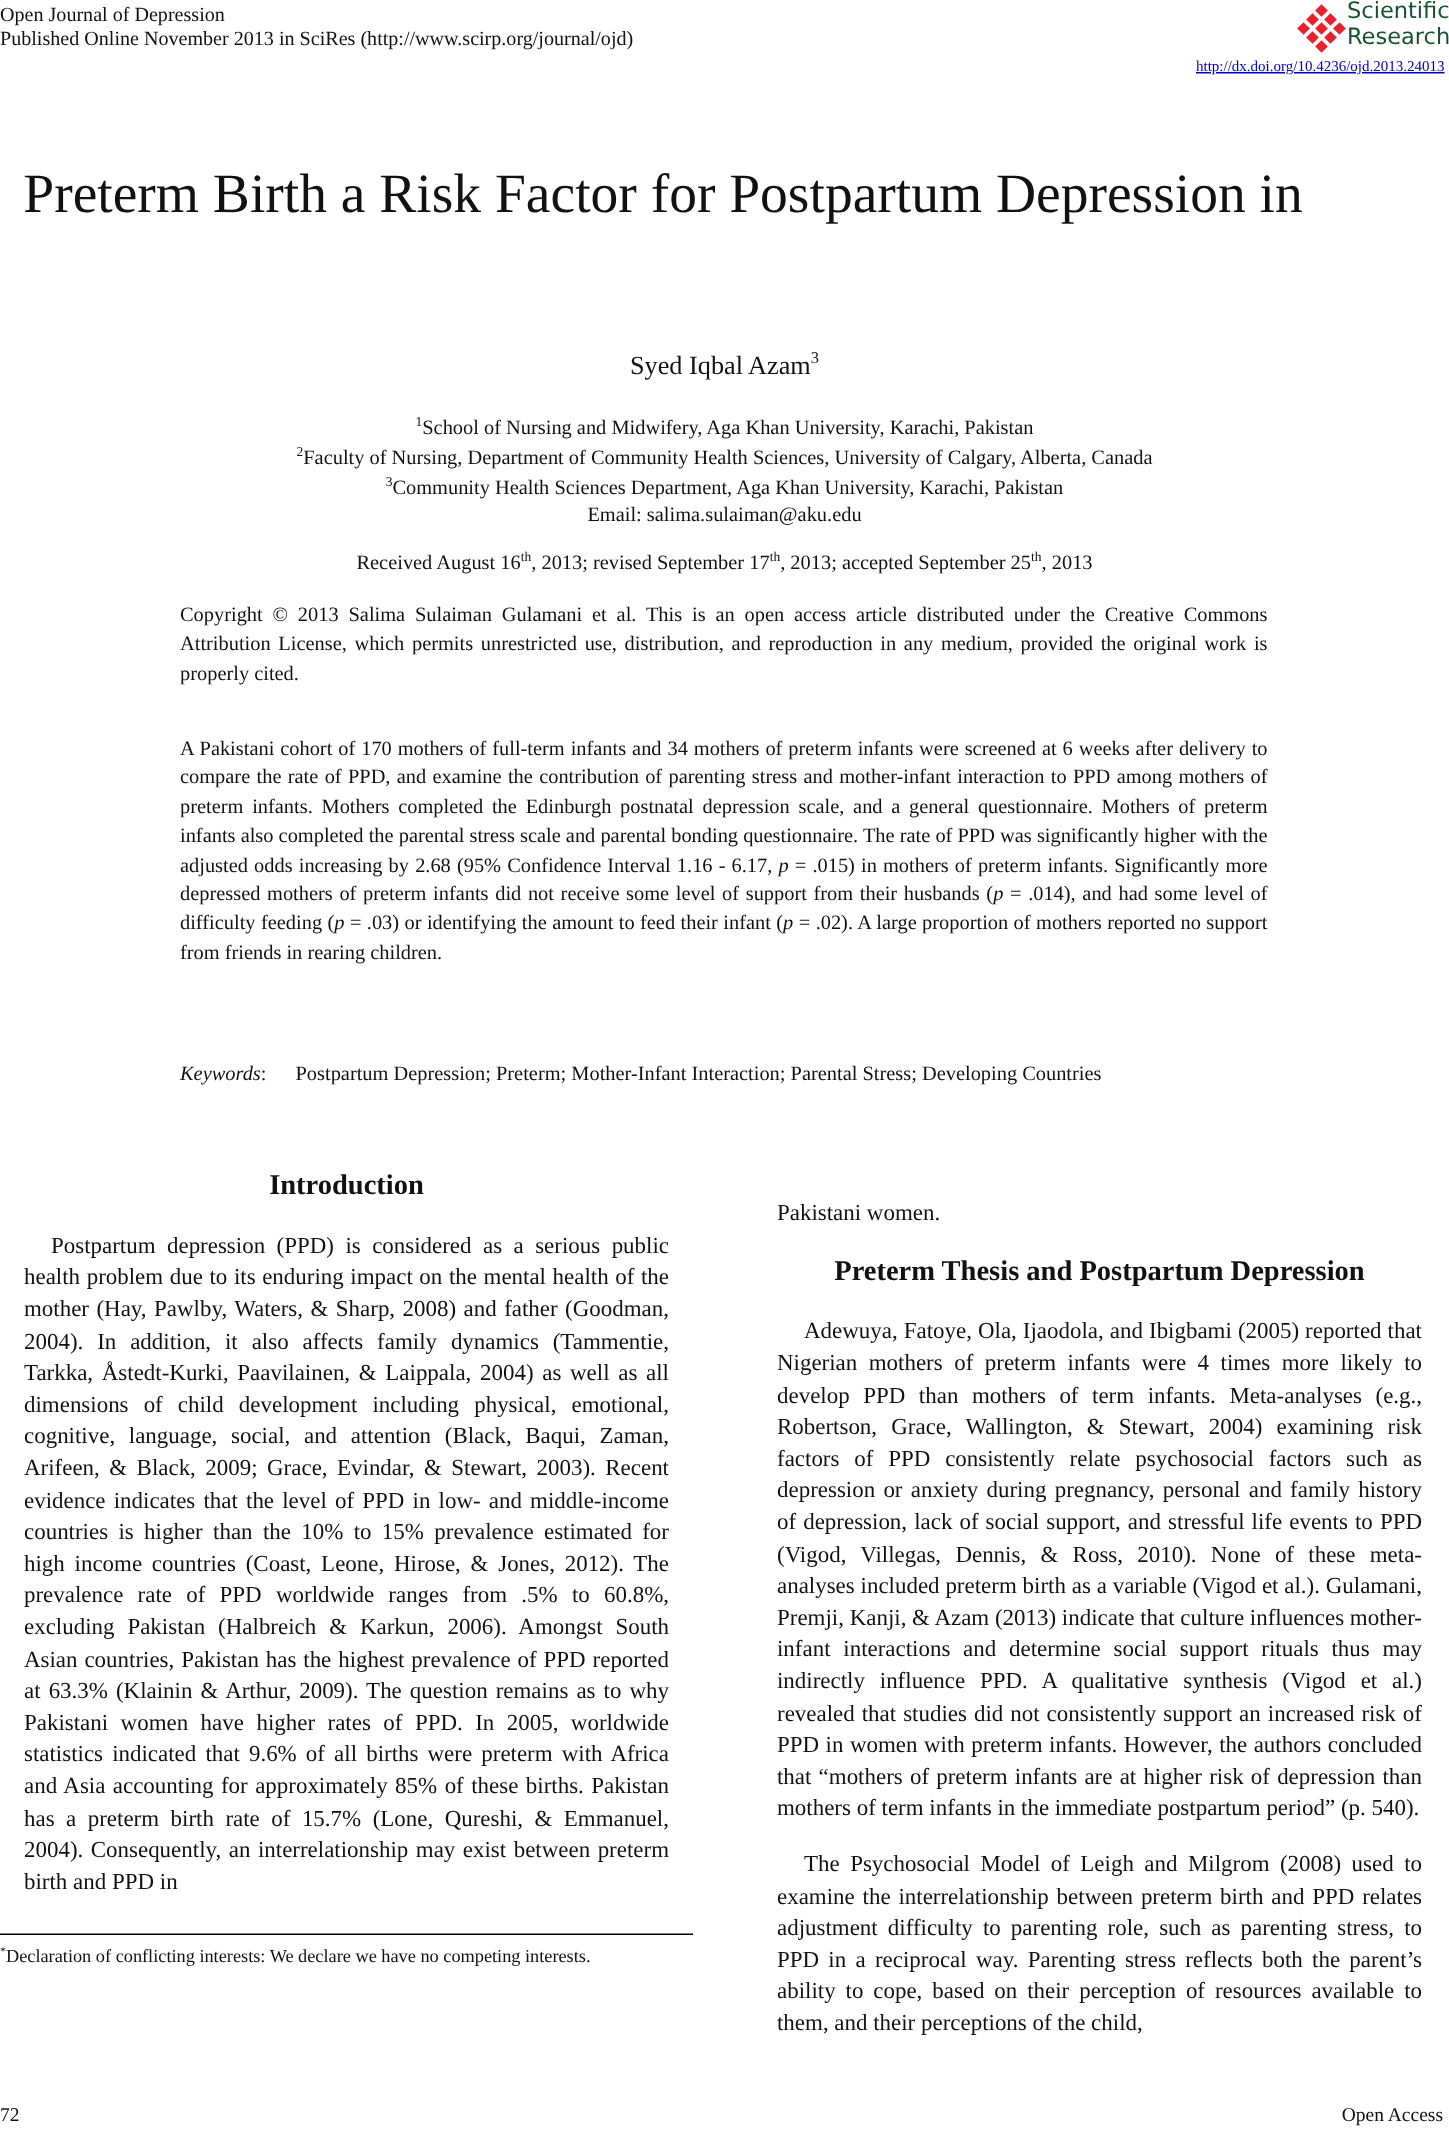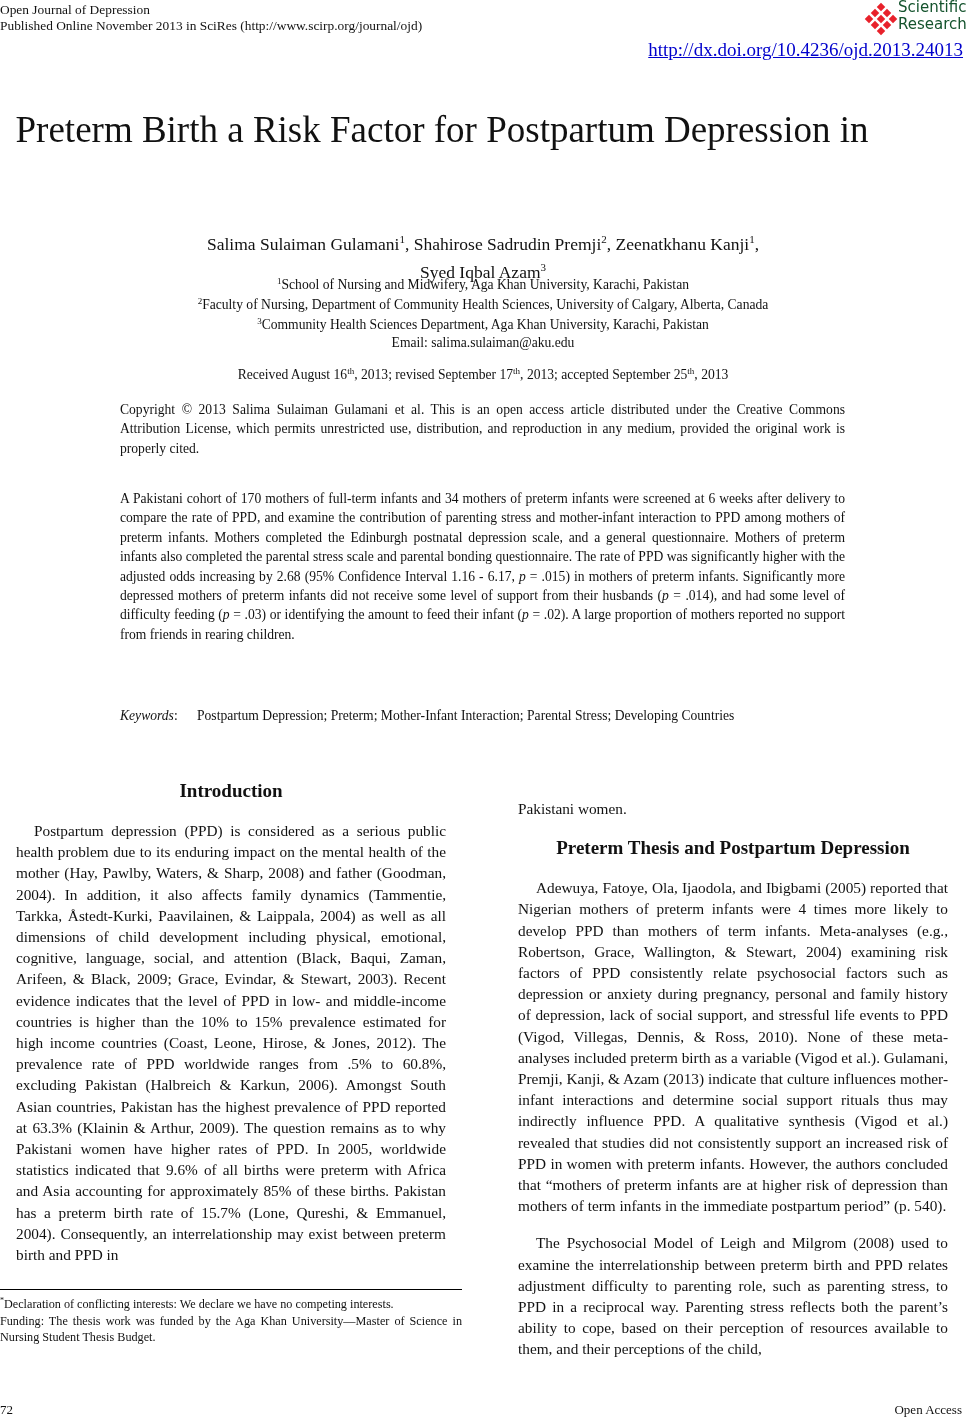--- a/index.html
+++ b/index.html
@@ -2,21 +2,21 @@
 <html><head>
 <meta charset="utf-8">
 <style>
   html, body { margin: 0; padding: 0; background: #ffffff; }
   body {
     width: 966px; height: 1421px; position: relative; overflow: hidden;
     font-family: "Liberation Serif", "DejaVu Serif", serif; color: #111;
   }
   .hdr { position: absolute; left: 0; top: 2px; font-size: 13.4px; line-height: 15.5px; }
   .hdr div { white-space: nowrap; }
-  .doi { position: absolute; right: 3px; top: 39px; font-size: 19px; color: #0000cc; text-decoration: underline; }
+  .doi { position: absolute; right: 3px; top: 39px; font-size: 10px; color: #0000cc; text-decoration: underline; }
   .logo { position: absolute; right: 0; top: 0; width: 108px; height: 38px; }
   .logo-dots { position: absolute; left: 6px; top: 4px; width: 32px; height: 30px; }
   .logo-dots span { position: absolute; width: 6px; height: 6px; background: #e8212b; transform: rotate(45deg); }
   .logo-text { position: absolute; left: 40px; top: -1px; font-family: "DejaVu Sans", sans-serif; font-size: 15px; line-height: 17px; color: #14532d; }
   .title { position: absolute; left: 0; width: 884px; top: 108px; text-align: center; font-size: 37px; line-height: 44px; }
   .title sup { font-size: 22px; vertical-align: 14px; }
   .authors { position: absolute; left: 0; width: 966px; top: 228px; text-align: center; font-size: 17.5px; line-height: 23px; }
   .authors sup { font-size: 11px; vertical-align: 7px; }
   .affil { position: absolute; left: 0; width: 966px; top: 273px; text-align: center; font-size: 13.6px; line-height: 17.2px; }
   .affil sup { font-size: 9px; vertical-align: 5px; }
@@ -69,23 +69,20 @@
     <div>Research</div>
   </div>
 </div>
 
 <div class="title">
   <div>Preterm Birth a Risk Factor for Postpartum Depression in</div>
 </div>
 
 <div class="authors">
   <div>
-    <span>Salima Sulaiman Gulamani</span><sup>1</sup><span>, </span><span>Shahirose Sadrudin Premji</span><sup>2</sup><span>, </span><span>Zeenatkhanu Kanji</span><sup>1</sup><span>,</span>
-  </div>
-  <div>
     <span>Syed Iqbal Azam</span><sup>3</sup>
   </div>
 </div>
 
 <div class="affil">
   <div><sup>1</sup><span>School of Nursing and Midwifery, Aga Khan University, Karachi, Pakistan</span></div>
   <div><sup>2</sup><span>Faculty of Nursing, Department of Community Health Sciences, University of Calgary, Alberta, Canada</span></div>
   <div><sup>3</sup><span>Community Health Sciences Department, Aga Khan University, Karachi, Pakistan</span></div>
   <div>Email: salima.sulaiman@aku.edu</div>
 </div>
@@ -104,21 +101,20 @@
 </div>
 
 <div class="col col-left">
   <h2 class="h-left">Introduction</h2>
   <p>Postpartum depression (PPD) is considered as a serious public health problem due to its enduring impact on the mental health of the mother (Hay, Pawlby, Waters, &amp; Sharp, 2008) and father (Goodman, 2004). In addition, it also affects family dynamics (Tammentie, Tarkka, Åstedt-Kurki, Paavilainen, &amp; Laippala, 2004) as well as all dimensions of child development including physical, emotional, cognitive, language, social, and attention (Black, Baqui, Zaman, Arifeen, &amp; Black, 2009; Grace, Evindar, &amp; Stewart, 2003). Recent evidence indicates that the level of PPD in low- and middle-income countries is higher than the 10% to 15% prevalence estimated for high income countries (Coast, Leone, Hirose, &amp; Jones, 2012). The prevalence rate of PPD worldwide ranges from .5% to 60.8%, excluding Pakistan (Halbreich &amp; Karkun, 2006). Amongst South Asian countries, Pakistan has the highest prevalence of PPD reported at 63.3% (Klainin &amp; Arthur, 2009). The question remains as to why Pakistani women have higher rates of PPD. In 2005, worldwide statistics indicated that 9.6% of all births were preterm with Africa and Asia accounting for approximately 85% of these births. Pakistan has a preterm birth rate of 15.7% (Lone, Qureshi, &amp; Emmanuel, 2004). Consequently, an interrelationship may exist between preterm birth and PPD in</p>
 </div>
 
 <div class="footnote-rule"></div>
 <div class="footnotes">
   <p><sup>*</sup><span>Declaration of conflicting interests: We declare we have no competing interests.</span></p>
-  <p>Funding: The thesis work was funded by the Aga Khan University—Master of Science in Nursing Student Thesis Budget.</p>
 </div>
 
 <div class="col col-right">
   <p class="noindent">Pakistani women.</p>
   <h2 class="h-right">Preterm Thesis and Postpartum Depression</h2>
   <p>Adewuya, Fatoye, Ola, Ijaodola, and Ibigbami (2005) reported that Nigerian mothers of preterm infants were 4 times more likely to develop PPD than mothers of term infants. Meta-analyses (e.g., Robertson, Grace, Wallington, &amp; Stewart, 2004) examining risk factors of PPD consistently relate psychosocial factors such as depression or anxiety during pregnancy, personal and family history of depression, lack of social support, and stressful life events to PPD (Vigod, Villegas, Dennis, &amp; Ross, 2010). None of these meta-analyses included preterm birth as a variable (Vigod et al.). Gulamani, Premji, Kanji, &amp; Azam (2013) indicate that culture influences mother-infant interactions and determine social support rituals thus may indirectly influence PPD. A qualitative synthesis (Vigod et al.) revealed that studies did not consistently support an increased risk of PPD in women with preterm infants. However, the authors concluded that “mothers of preterm infants are at higher risk of depression than mothers of term infants in the immediate postpartum period” (p. 540).</p>
   <p>The Psychosocial Model of Leigh and Milgrom (2008) used to examine the interrelationship between preterm birth and PPD relates adjustment difficulty to parenting role, such as parenting stress, to PPD in a reciprocal way. Parenting stress reflects both the parent’s ability to cope, based on their perception of resources available to them, and their perceptions of the child,</p>
 </div>
 
 <div class="pagenum">72</div>

